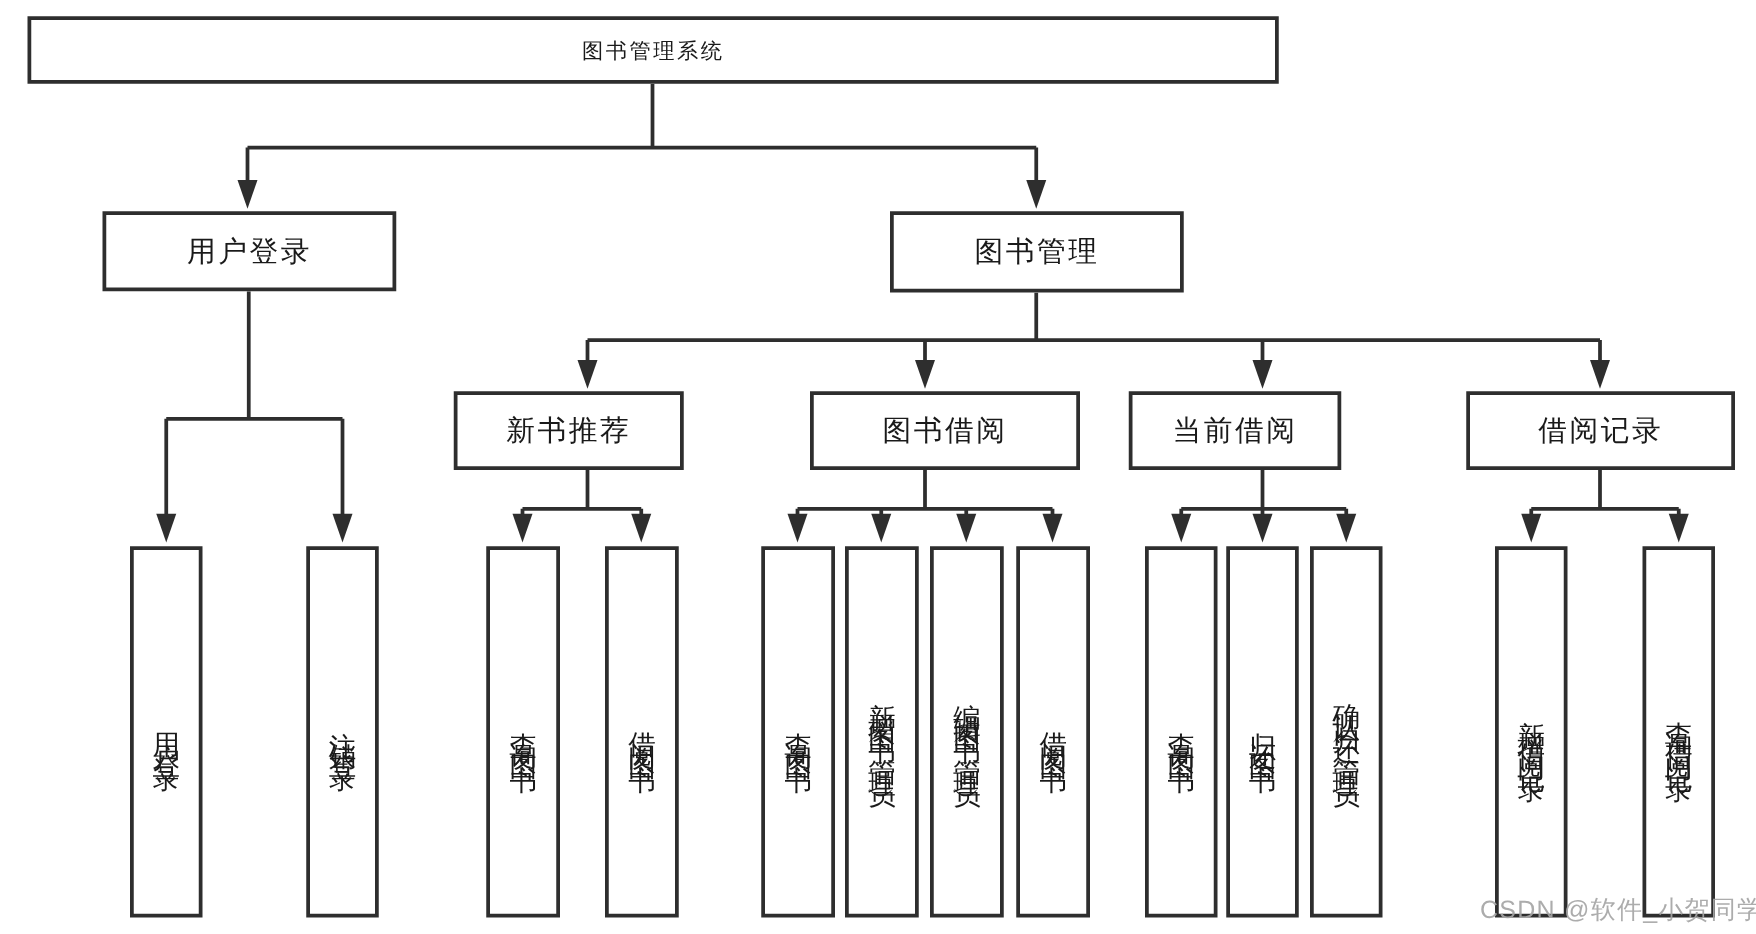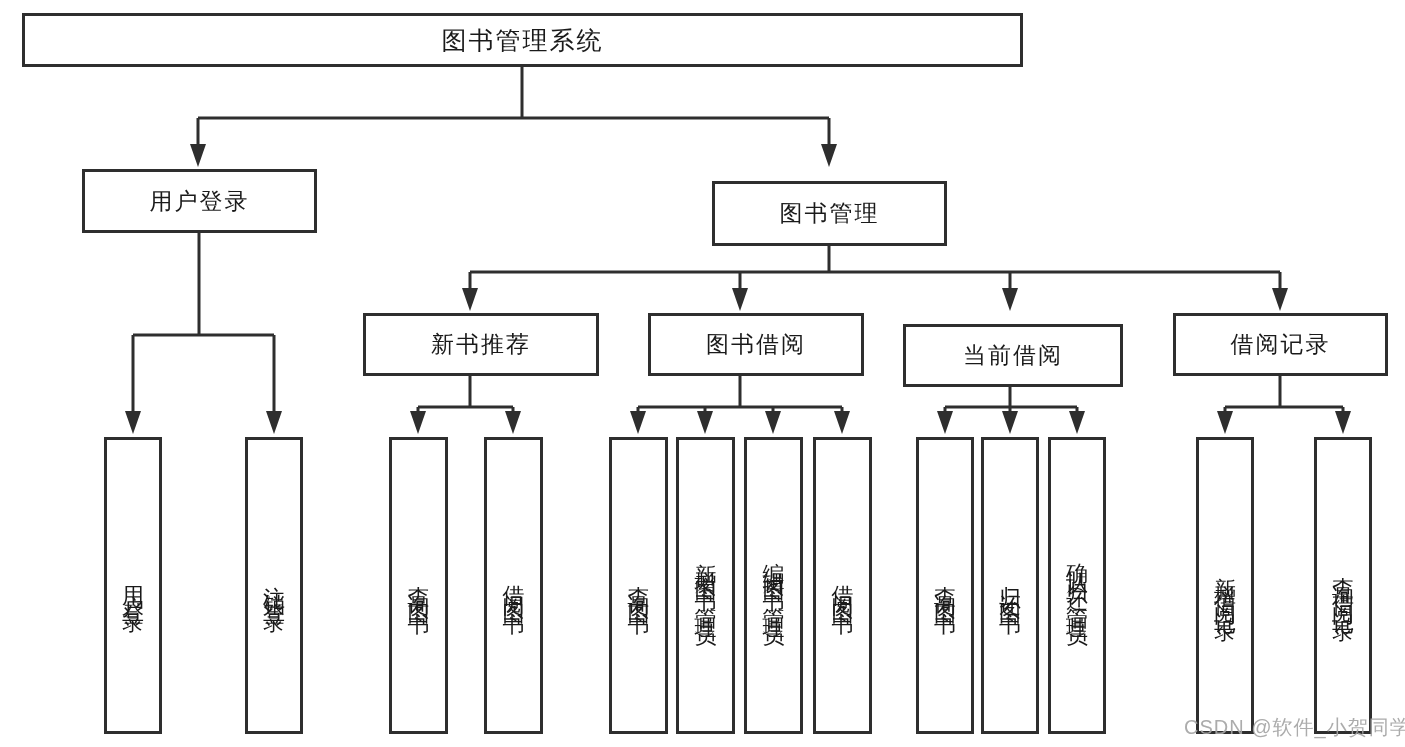--- a/index.html
+++ b/index.html
@@ -31,21 +31,21 @@
     justify-content: center;
     color: #1a1a1a;
   }
   .hlbl {
     font-size: 23px;
     letter-spacing: 2px;
     line-height: 1;
     white-space: nowrap;
   }
   .root-lbl {
-    font-size: 25px;
+    font-size: 17px;
   }
   .vlbl {
     writing-mode: vertical-rl;
     text-orientation: mixed;
     font-size: 22px;
     letter-spacing: 9px;
     line-height: 1;
     white-space: nowrap;
   }
   .watermark {
@@ -101,31 +101,31 @@
     </g>
   </svg>
 
   <div class="node" style="left:22px; top:13px; width:1001px; height:54px;">
     <span class="hlbl root-lbl">图书管理系统</span>
   </div>
 
   <div class="node" style="left:82px; top:169px; width:235px; height:64px;">
     <span class="hlbl">用户登录</span>
   </div>
-  <div class="node" style="left:712px; top:169px; width:235px; height:65px;margin-top:12px;">
+  <div class="node" style="left:712px; top:169px; width:235px; height:65px;">
     <span class="hlbl">图书管理</span>
   </div>
 
-  <div class="node" style="left:363px; top:313px; width:236px; height:63px;">
+  <div class="node" style="left:363px; top:313px; width:184px; height:63px;">
     <span class="hlbl">新书推荐</span>
   </div>
   <div class="node" style="left:632px; top:313px; width:216px; height:63px;margin-left:16px;">
     <span class="hlbl">图书借阅</span>
   </div>
-  <div class="node" style="left:903px; top:324px; width:220px; height:63px;text-align:right;">
+  <div class="node" style="left:903px; top:313px; width:170px; height:63px;text-align:right;">
     <span class="hlbl">当前借阅</span>
   </div>
   <div class="node" style="left:1173px; top:313px; width:215px; height:63px;">
     <span class="hlbl">借阅记录</span>
   </div>
 
   <div class="node" style="left:104px; top:437px; width:58px; height:297px;">
     <span class="vlbl">用户登录</span>
   </div>
   <div class="node" style="left:245px; top:437px; width:58px; height:297px;">

